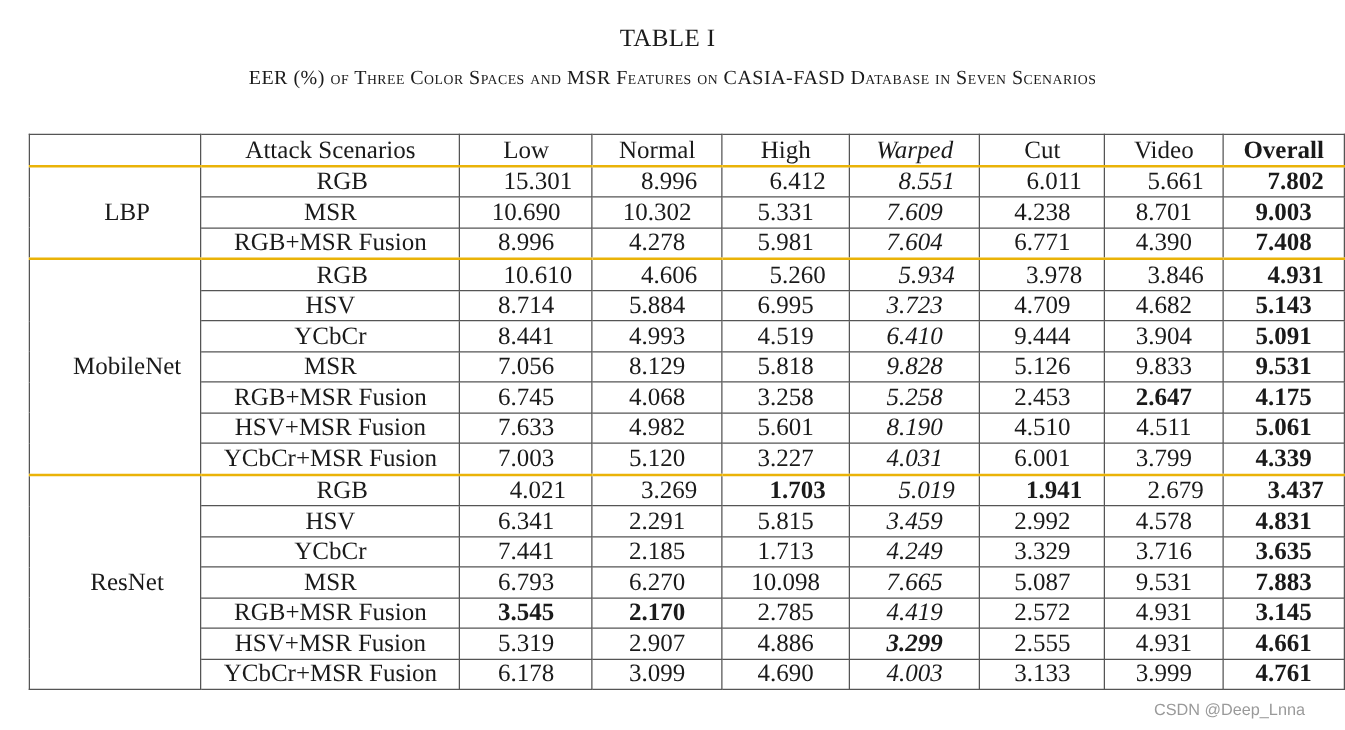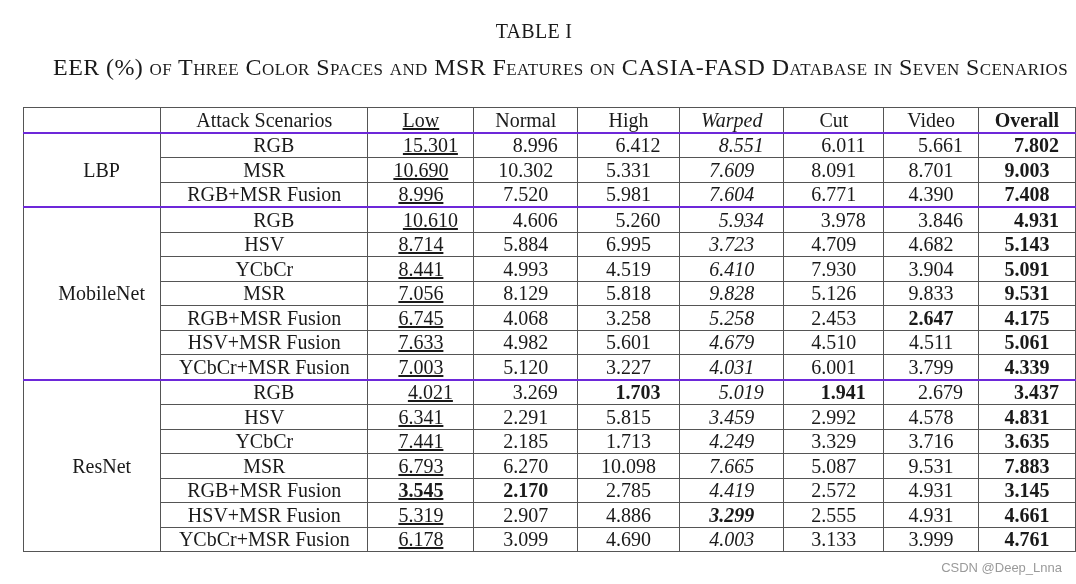--- a/index.html
+++ b/index.html
@@ -1,37 +1,37 @@
 <!DOCTYPE html>
 <html><head>
 <meta charset="utf-8">
 <style>
   html, body { margin: 0; padding: 0; background: #ffffff; }
   body { width: 1076px; height: 584px; position: relative; overflow: hidden;
          font-family: "Liberation Serif", "DejaVu Serif", serif; color: #1a1a1a; }
   .table-label { position: absolute; top: 20px; left: 0; width: 1068px; text-align: center;
                  font-size: 20px; letter-spacing: 0.3px; }
-  .caption { position: absolute; top: 54px; left: 0; width: 1060px; text-align: right;
-             font-size: 24px; font-variant: small-caps; letter-spacing: 0.4px; padding-left: 8px; }
+  .caption { position: absolute; top: 54px; left: 0; width: 1060px; text-align: center;
+             font-size: 16px; font-variant: small-caps; letter-spacing: 0.4px; padding-left: 8px; }
   table.results { position: absolute; top: 107px; left: 23px; border-collapse: collapse;
                   font-size: 20px; }
   table.results td { border: 1.5px solid #555; text-align: center; padding: 0; height: 23.5px;
                      line-height: 22px; }
   .c0 { width: 128px; }
   .c1 { width: 220px; }
-  .c2 { width: 97px; text-decoration: underline; }
+  .c2 { width: 97px; }
   .c3 { width: 97px; }
   .c4 { width: 95px; }
   .c5 { width: 98px; font-style: italic; }
   .c6 { width: 92px; }
   .c7 { width: 85px; }
   .c8 { width: 88px; font-weight: bold; }
-  tr.group-start td { border-top: 2px solid #6d28d9; padding-left: 19px; }
+  tr.group-start td { border-top: 2px solid #eab308; padding-left: 19px; }
   .bold { font-weight: bold; }
-  .watermark { position: absolute; right: 14px; bottom: 9px; font-family: "Liberation Sans", "DejaVu Sans", sans-serif;
+  .watermark { position: absolute; right: 32px; bottom: 9px; font-family: "Liberation Sans", "DejaVu Sans", sans-serif;
                font-size: 13px; color: #9a9a9a; }
 </style>
 </head>
 <body>
 
 <div class="table-label">TABLE I</div>
 <div class="caption">EER (%) of Three Color Spaces and MSR Features on CASIA-FASD Database in Seven Scenarios</div>
 
 <table class="results">
   <thead>
@@ -58,28 +58,28 @@
         <td class="c6">6.011</td>
         <td class="c7">5.661</td>
         <td class="c8">7.802</td>
       </tr>
       <tr>
         <td class="c1">MSR</td>
         <td class="c2">10.690</td>
         <td class="c3">10.302</td>
         <td class="c4">5.331</td>
         <td class="c5">7.609</td>
-        <td class="c6">8.091</td>
+        <td class="c6">4.238</td>
         <td class="c7">8.701</td>
         <td class="c8">9.003</td>
       </tr>
       <tr>
         <td class="c1">RGB+MSR Fusion</td>
         <td class="c2">8.996</td>
-        <td class="c3">7.520</td>
+        <td class="c3">4.278</td>
         <td class="c4">5.981</td>
         <td class="c5">7.604</td>
         <td class="c6">6.771</td>
         <td class="c7">4.390</td>
         <td class="c8">7.408</td>
       </tr>
       <tr class="group-start">
         <td class="c0" rowspan="7">MobileNet</td>
         <td class="c1">RGB</td>
         <td class="c2">10.610</td>
@@ -99,21 +99,21 @@
         <td class="c6">4.709</td>
         <td class="c7">4.682</td>
         <td class="c8">5.143</td>
       </tr>
       <tr>
         <td class="c1">YCbCr</td>
         <td class="c2">8.441</td>
         <td class="c3">4.993</td>
         <td class="c4">4.519</td>
         <td class="c5">6.410</td>
-        <td class="c6">7.930</td>
+        <td class="c6">9.444</td>
         <td class="c7">3.904</td>
         <td class="c8">5.091</td>
       </tr>
       <tr>
         <td class="c1">MSR</td>
         <td class="c2">7.056</td>
         <td class="c3">8.129</td>
         <td class="c4">5.818</td>
         <td class="c5">9.828</td>
         <td class="c6">5.126</td>
@@ -128,21 +128,21 @@
         <td class="c5">5.258</td>
         <td class="c6">2.453</td>
         <td class="c7 bold">2.647</td>
         <td class="c8">4.175</td>
       </tr>
       <tr>
         <td class="c1">HSV+MSR Fusion</td>
         <td class="c2">7.633</td>
         <td class="c3">4.982</td>
         <td class="c4">5.601</td>
-        <td class="c5">4.679</td>
+        <td class="c5">8.190</td>
         <td class="c6">4.510</td>
         <td class="c7">4.511</td>
         <td class="c8">5.061</td>
       </tr>
       <tr>
         <td class="c1">YCbCr+MSR Fusion</td>
         <td class="c2">7.003</td>
         <td class="c3">5.120</td>
         <td class="c4">3.227</td>
         <td class="c5">4.031</td>

